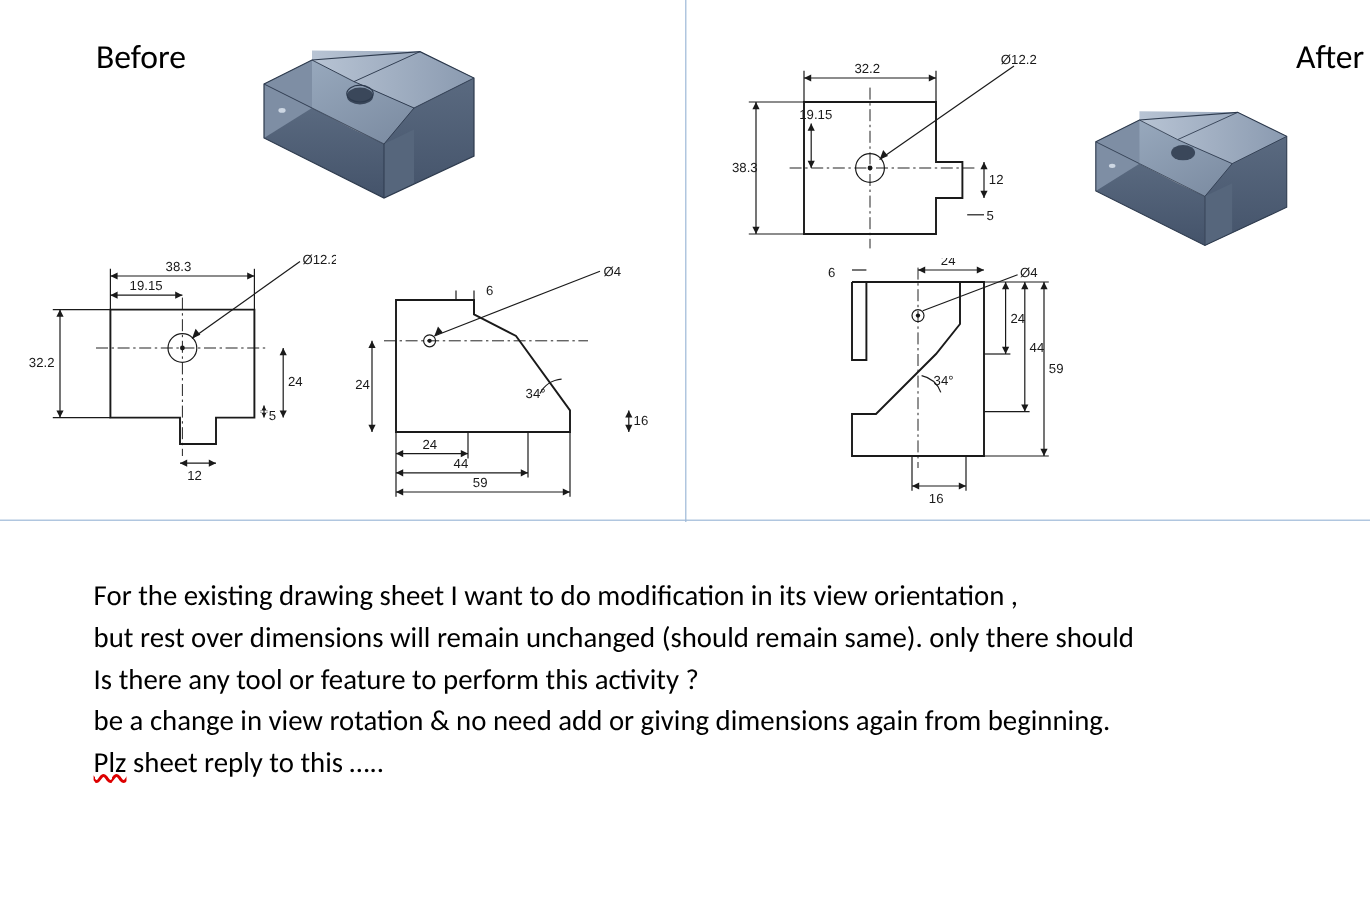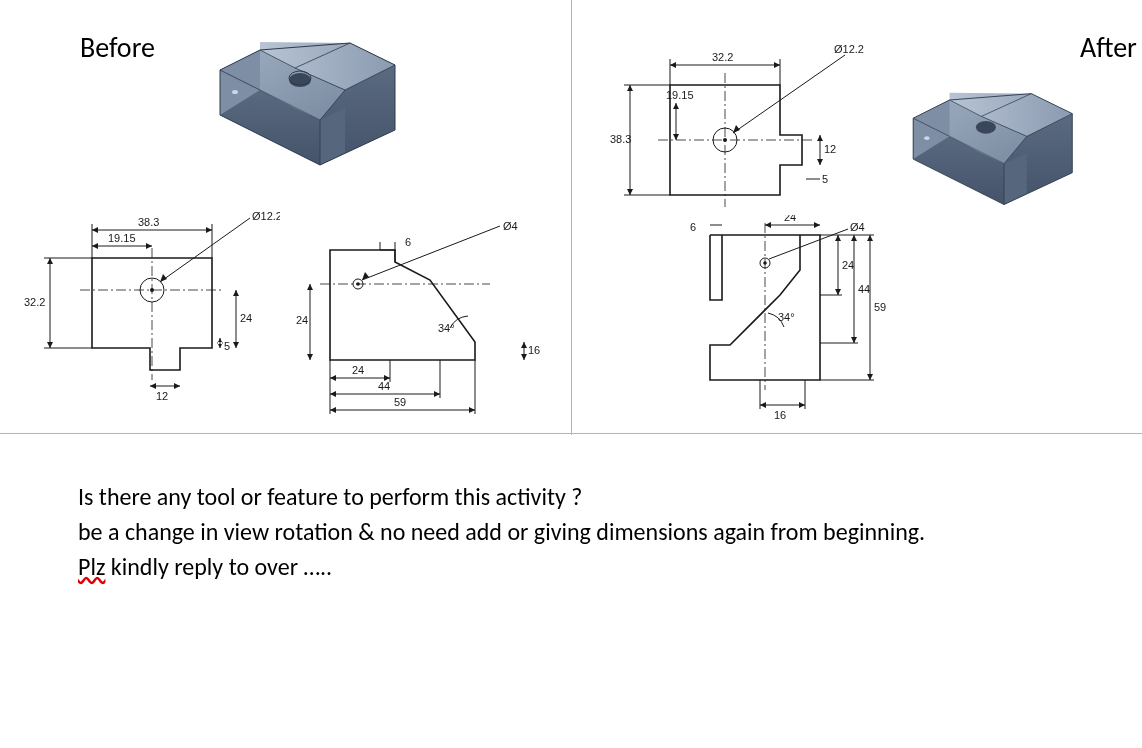--- a/index.html
+++ b/index.html
@@ -236,16 +236,18 @@
     <path d="M110 190 l6 -3 v6 z M155 190 l-6 -3 v6 z" fill="#1a1a1a"></path>
     <text class="dim" x="124" y="204">16</text>
     <line class="thin" x1="110" y1="165" x2="110" y2="194"></line>
     <line class="thin" x1="155" y1="165" x2="155" y2="194"></line>
   </svg>
 </div>
 
 <div class="divider-h"></div>
 
 <div class="question">
+  <div>For the existing drawing sheet I want to do modification in its view orientation ,</div>
+  <div>but rest over dimensions will remain unchanged (should remain same). only there should</div>
   <div>Is there any tool or feature to perform this activity ?</div>
   <div>be a change in view rotation &amp; no need add or giving dimensions again from beginning.</div>
-  <div><span class="wavy">Plz</span><span> kindly reply to over …..</span></div>
+  <div><span class="wavy">Plz</span><span> sheet reply to this …..</span></div>
 </div>
 
 </body></html>

